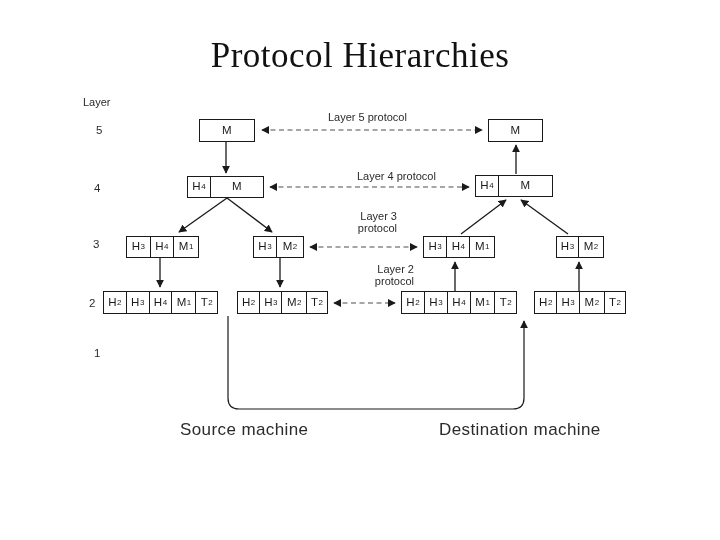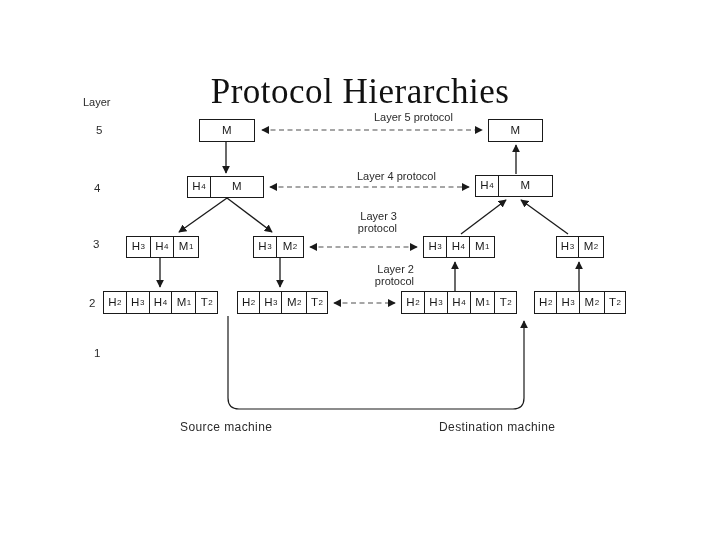--- a/index.html
+++ b/index.html
@@ -3,39 +3,39 @@
 <meta charset="utf-8">
 <style>
   html,body{margin:0;padding:0;}
   body{
     width:720px;height:540px;position:relative;overflow:hidden;
     background:#ffffff;font-family:"Liberation Sans",sans-serif;
   }
   .title{
     position:absolute;top:36px;left:0;width:720px;text-align:center;
     font-family:"Liberation Serif",serif;font-size:35px;font-weight:400;
-    color:#111111;letter-spacing:0.5px;margin-top:36px;
+    color:#111111;letter-spacing:0.5px;
   }
   .diagram{position:absolute;left:0;top:0;width:584px;height:540px;}
   svg.arrows{position:absolute;left:0;top:0;width:720px;height:540px;}
 
   .box{
     position:absolute;display:flex;background:#ffffff;
     border:1.6px solid #1a1a1a;box-sizing:border-box;
   }
   .cell{
     flex:1 1 auto;display:flex;align-items:center;justify-content:center;
     font-size:11.5px;color:#1a1a1a;white-space:nowrap;line-height:1;
   }
   .cell + .cell{border-left:1.4px solid #1a1a1a;}
   .cell sub{font-size:8px;line-height:0;margin-left:0.5px;}
 
   .lbl{position:absolute;font-size:11px;color:#2b2b2b;white-space:nowrap;line-height:1.1;}
   .lbl.two-line{text-align:right;}
-  .machine{font-size:12px;letter-spacing:0.4px;color:#2b2b2b;}
+  .machine{font-size:17px;letter-spacing:0.4px;color:#2b2b2b;}
   .tick{position:absolute;font-size:11.5px;color:#2b2b2b;}
 </style>
 </head>
 <body>
 
 <div class="title">Protocol Hierarchies</div>
 
 <div class="diagram">
 
   <svg class="arrows" viewBox="0 0 720 540">
@@ -65,21 +65,21 @@
     <path d="M334,303 L395,303" stroke="#4f4f4f" stroke-width="1.2" stroke-dasharray="5 3.5" fill="none" marker-start="url(#ah)" marker-end="url(#ah)"></path>
   </svg>
 
   <div class="lbl" style="left:83px;top:96px;">Layer</div>
   <div class="tick" style="left:96px;top:124px;">5</div>
   <div class="tick" style="left:94px;top:182px;">4</div>
   <div class="tick" style="left:93px;top:238px;">3</div>
   <div class="tick" style="left:89px;top:297px;">2</div>
   <div class="tick" style="left:94px;top:347px;">1</div>
 
-  <div class="lbl" style="left:328px;top:111px;margin-left:46px;">Layer 5 protocol</div>
+  <div class="lbl" style="left:328px;top:111px;">Layer 5 protocol</div>
   <div class="lbl" style="left:328px;top:170px;padding-left:29px;">Layer 4 protocol</div>
   <div class="lbl two-line" style="left:337px;top:210px;width:60px;">
     <div>Layer 3</div>
     <div>protocol</div>
   </div>
   <div class="lbl two-line" style="left:354px;top:263px;width:60px;">
     <div>Layer 2</div>
     <div>protocol</div>
   </div>
 

